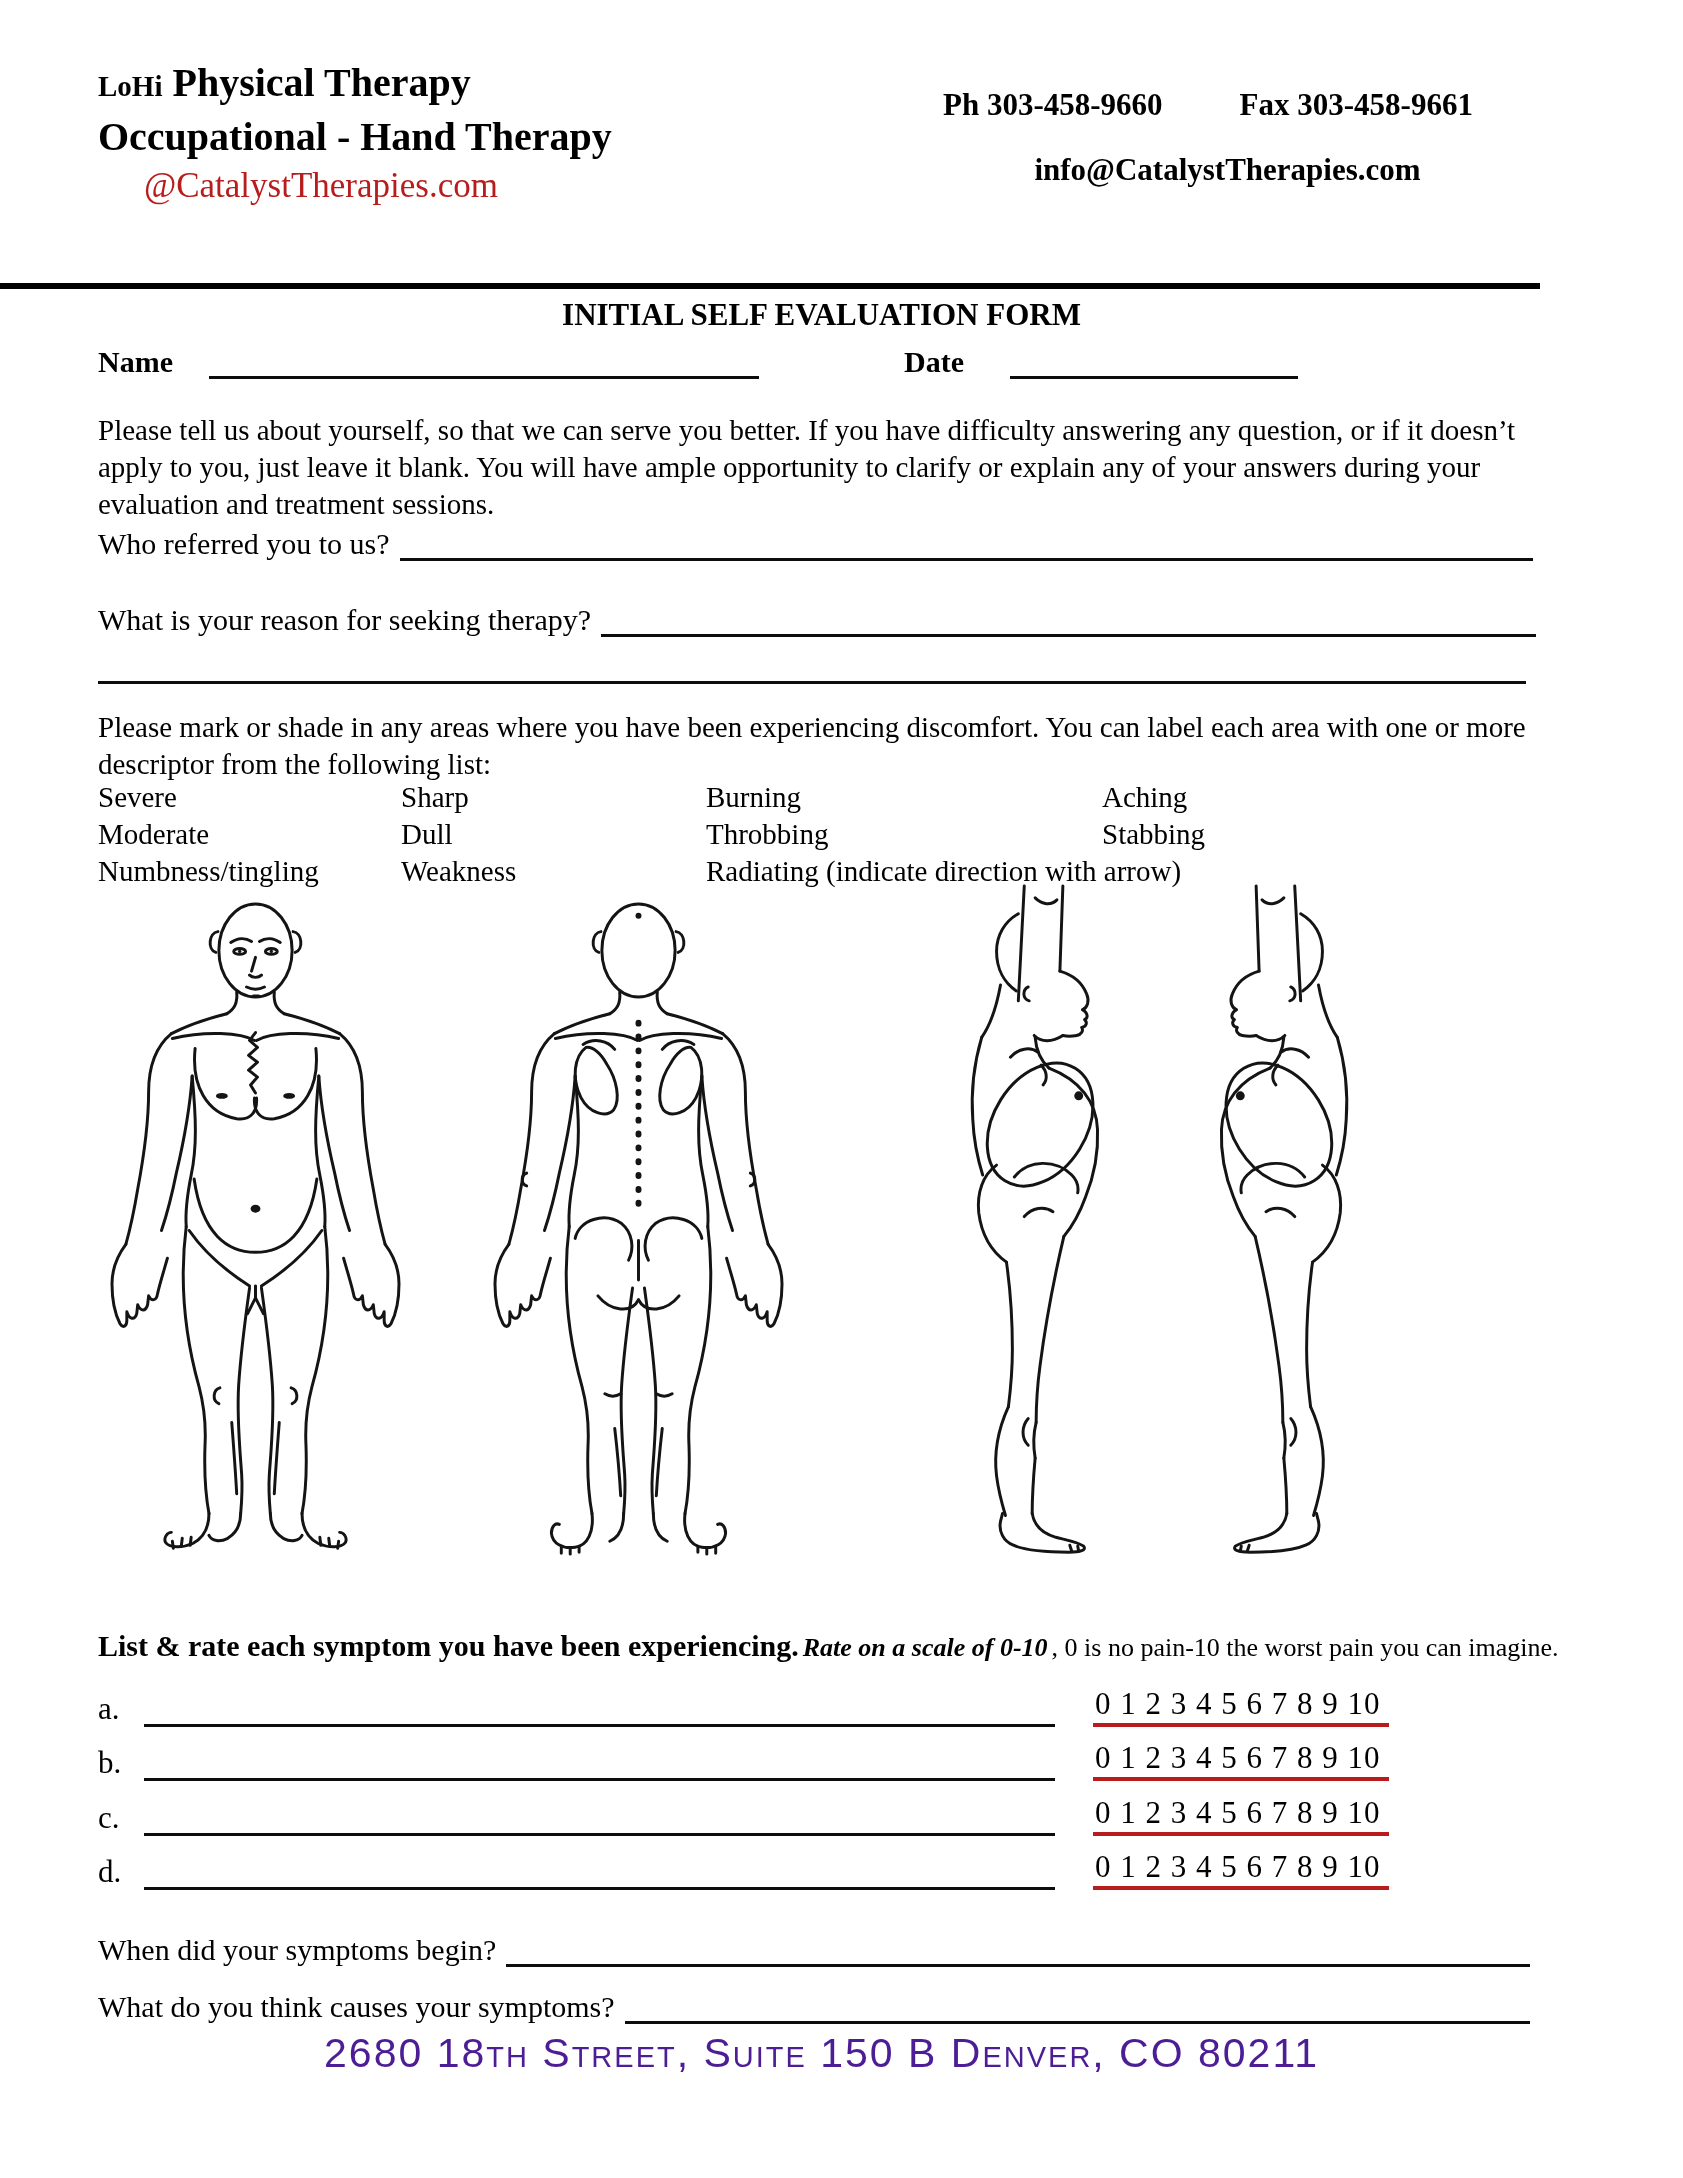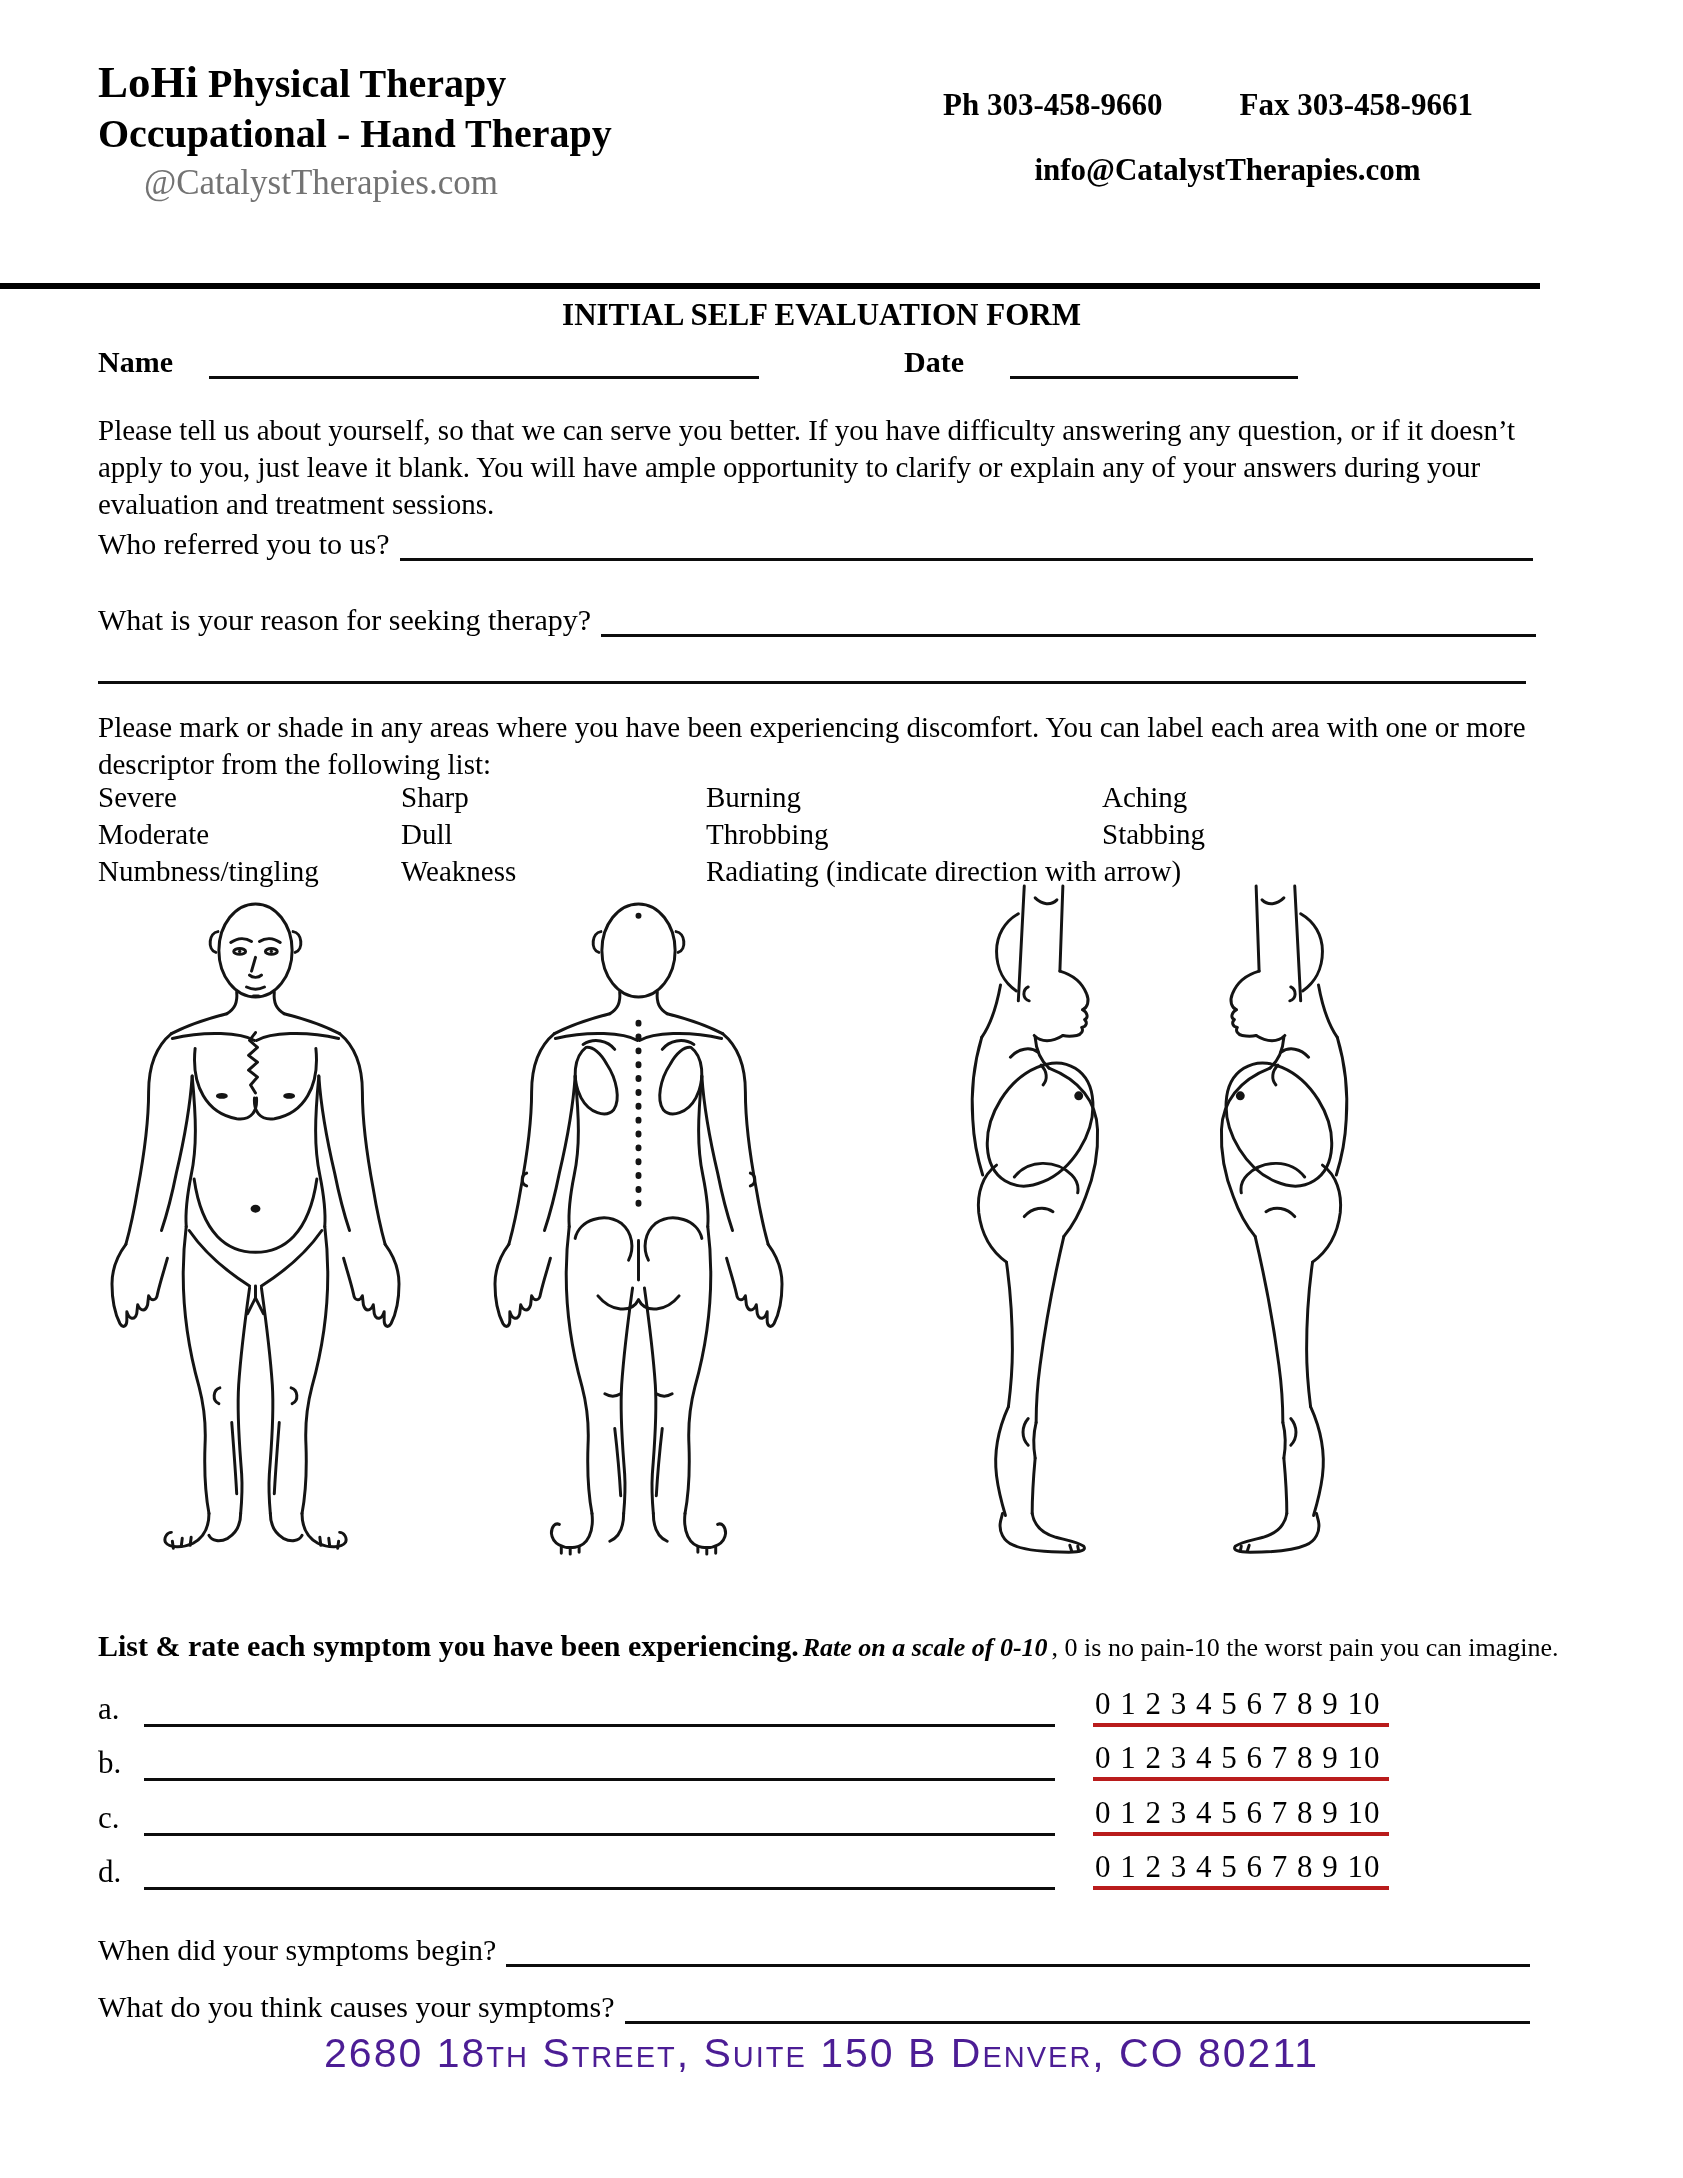--- a/index.html
+++ b/index.html
@@ -2,23 +2,23 @@
 <html><head>
 <meta charset="utf-8">
 <style>
   html,body{margin:0;padding:0;background:#ffffff;}
   .page{position:relative;width:1683px;height:2178px;background:#fff;
         font-family:"Liberation Serif",serif;color:#000;overflow:hidden;}
   .abs{position:absolute;}
   
   .hdr-left{left:98px;top:57px;}
   .clinic-l1{font-size:40px;font-weight:bold;line-height:51px;}
-  .clinic-l1 .big{font-size:45px;}
+  .clinic-l1 .big{font-size:29px;}
   .clinic-l2{font-size:40px;font-weight:bold;line-height:50px;}
-  .clinic-social{font-size:35px;line-height:48px;margin-left:46px;color:#737373;}
+  .clinic-social{font-size:35px;line-height:48px;margin-left:46px;color:#b91c1c;}
   .hdr-right{left:943px;top:87px;width:569px;}
   .phone-row{display:flex;gap:77px;font-size:31px;font-weight:bold;}
   .email-row{text-align:center;font-size:31px;font-weight:bold;margin-top:29px;}
   
   .rule{left:0;top:283px;width:1540px;height:6px;background:#000;}
   .title{left:0;top:297px;width:1643px;text-align:center;font-size:31px;font-weight:bold;}
   
   .qrow{display:flex;align-items:flex-end;font-size:30px;}
   .qrow .lbl{white-space:nowrap;}
   .blank{border-bottom:3px solid #0d0d0d;display:inline-block;}

